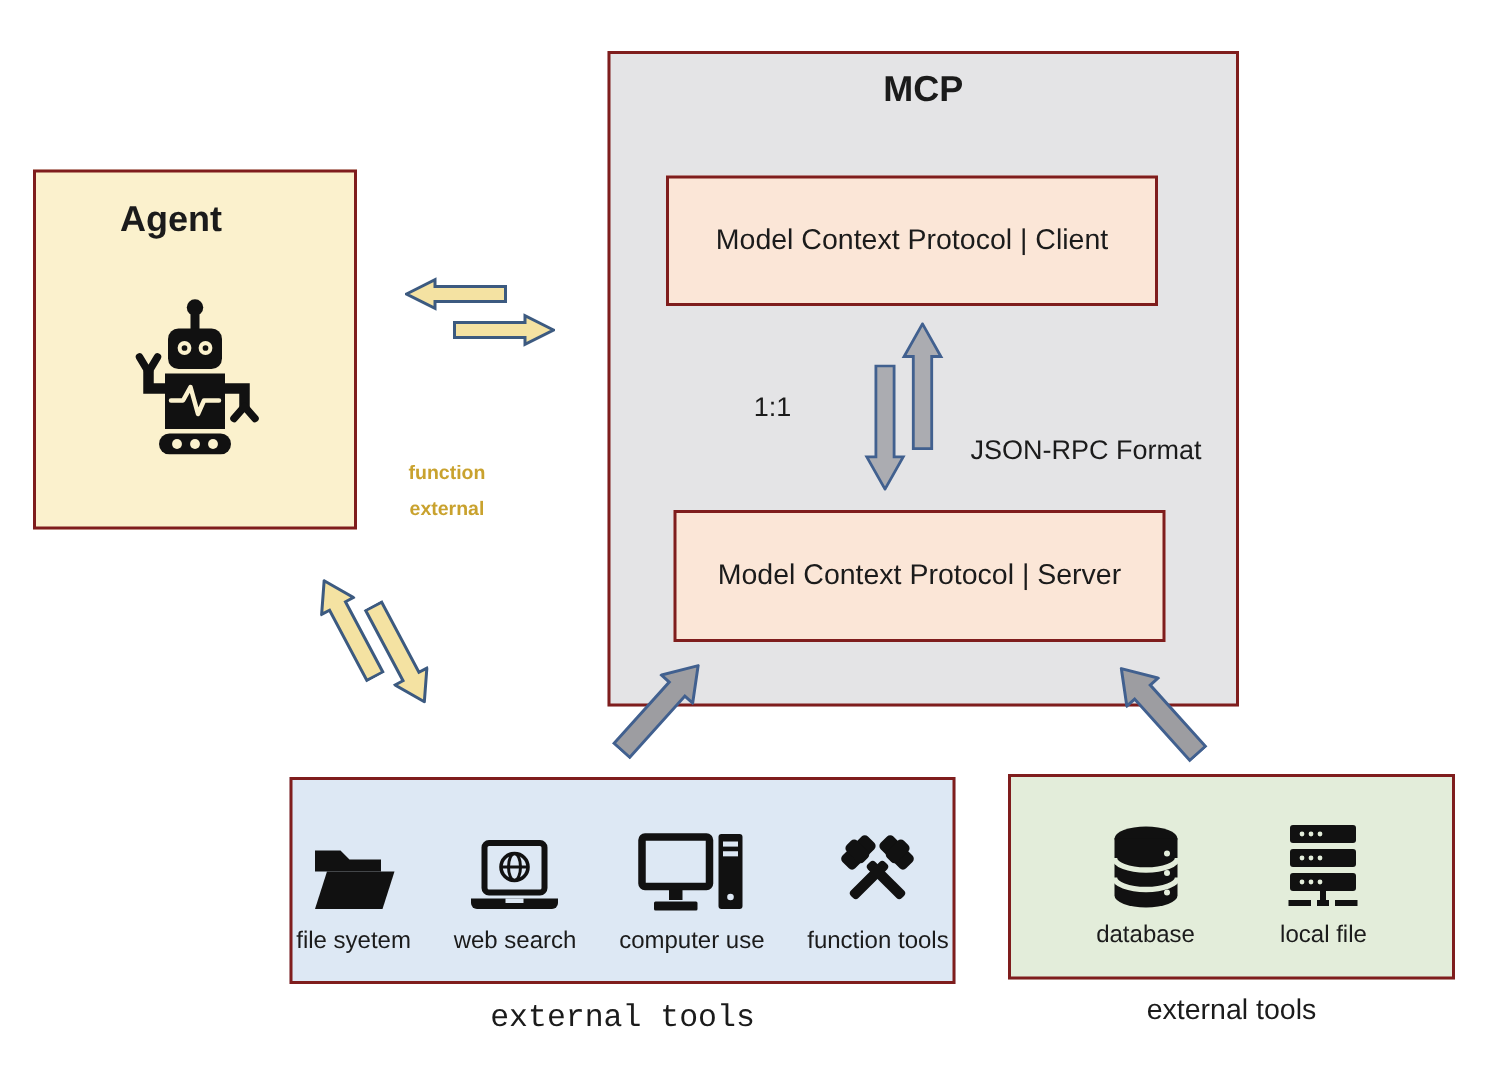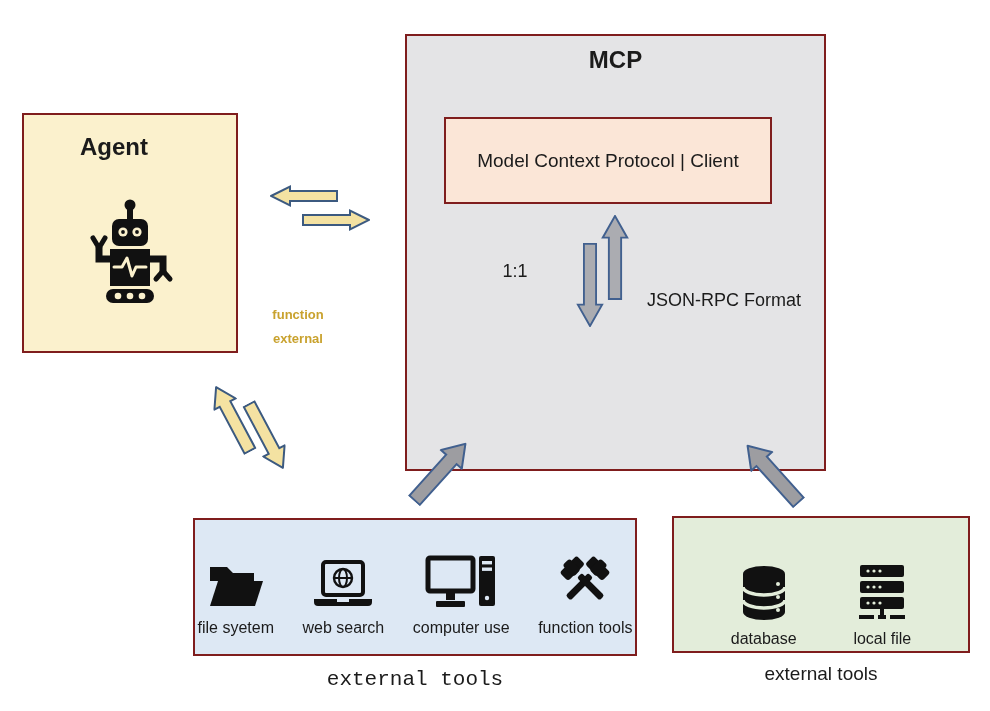--- a/index.html
+++ b/index.html
@@ -29,21 +29,21 @@
   .robot{left:86px;top:199px;width:88px;height:104px;}
 
   
   .fc-label{left:238px;top:303px;width:120px;text-align:center;font-size:13px;font-weight:bold;
             color:#c9a22e;line-height:24px;}
 
   
   .tools-box{left:193px;top:518px;width:444px;height:138px;background:#dde8f4;
              display:flex;align-items:flex-start;justify-content:space-evenly;padding-top:34px;gap:26px;}
   .data-box{left:672px;top:516px;width:298px;height:137px;background:#e3edda;
-            display:flex;align-items:flex-start;justify-content:space-evenly;padding-top:47px;}
+            display:flex;align-items:flex-start;justify-content:space-evenly;padding-top:32px;}
   .tools-caption{left:193px;top:668px;width:444px;text-align:center;font-size:21px;font-family:Liberation Mono, monospace;}
   .data-caption{left:672px;top:663px;width:298px;text-align:center;font-size:19px;}
 
   .item{display:flex;flex-direction:column;align-items:center;}
   .item .ic{height:56px;display:flex;align-items:flex-end;justify-content:center;}
   .item .lbl{margin-top:9px;font-size:16px;white-space:nowrap;}
 
   
   .arrow{position:absolute;}
   .rot{transform-origin:50% 50%;}
@@ -52,20 +52,23 @@
 </head>
 <body>
 
 <div class="canvas">
 
   <div class="box mcp-box"></div>
   <div class="abs mcp-title">MCP</div>
 
   <div class="box client-box center-flex">
     <span>Model Context Protocol | Client</span>
+  </div>
+  <div class="box server-box center-flex">
+    <span>Model Context Protocol | Server</span>
   </div>
 
   <div class="arrow" style="left:575px;top:243px;">
     <svg width="30" height="84" viewBox="0 0 30 90">
       <polygon points="15,89 2,66 8.5,66 8.5,1 21.5,1 21.5,66 28,66" fill="#abacb1" stroke="#41608f" stroke-width="2"></polygon>
     </svg>
   </div>
   <div class="arrow" style="left:600px;top:215px;">
     <svg width="30" height="85" viewBox="0 0 30 90">
       <polygon points="15,1 28,24 21.5,24 21.5,89 8.5,89 8.5,24 2,24" fill="#abacb1" stroke="#41608f" stroke-width="2"></polygon>

